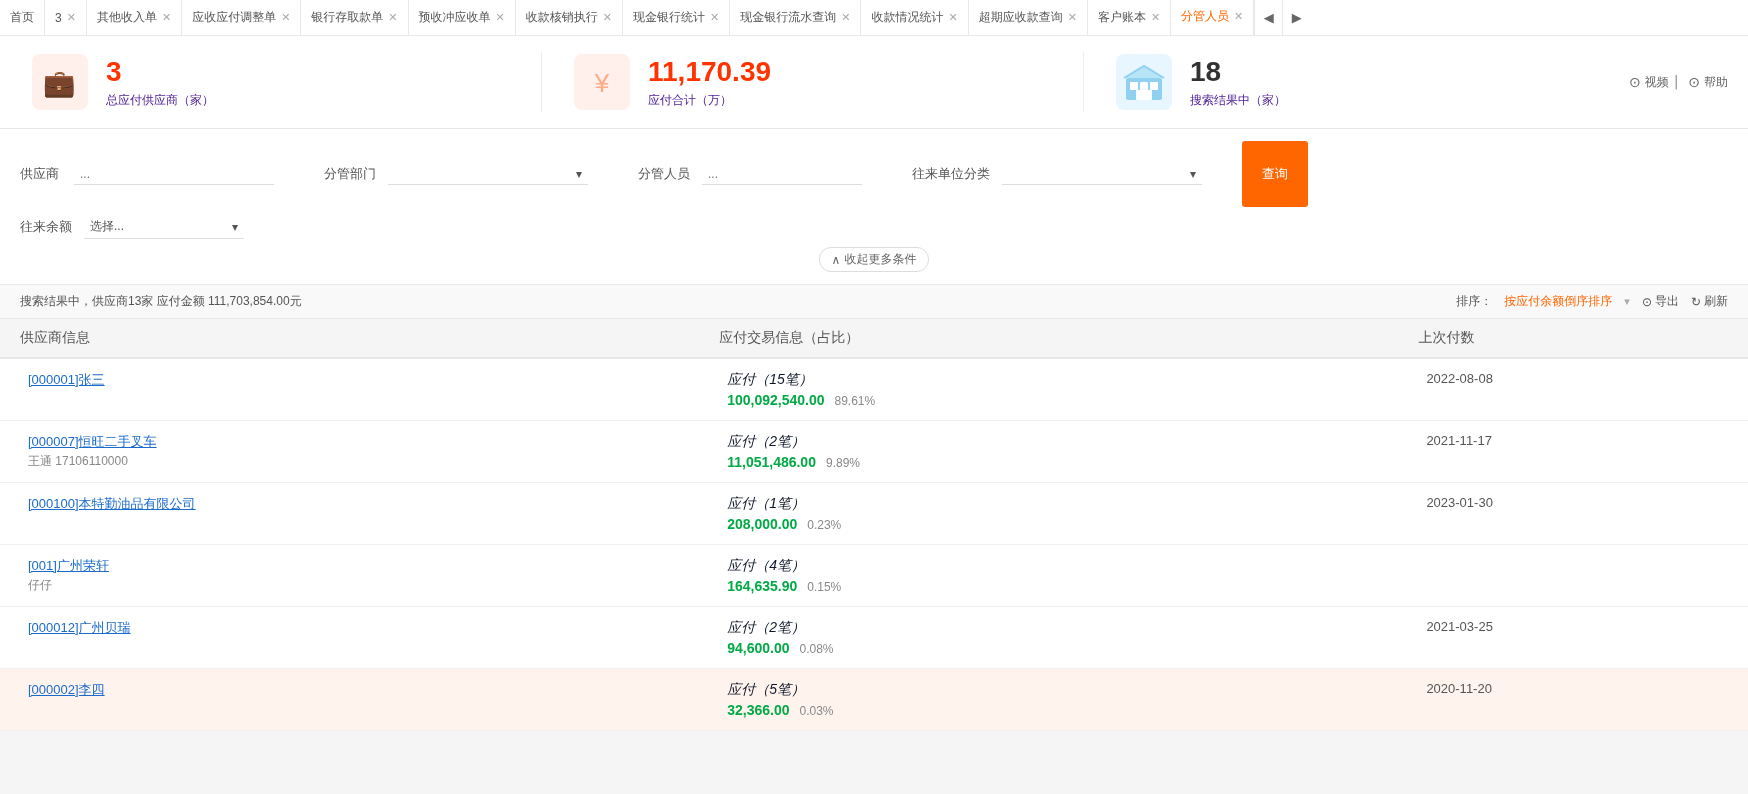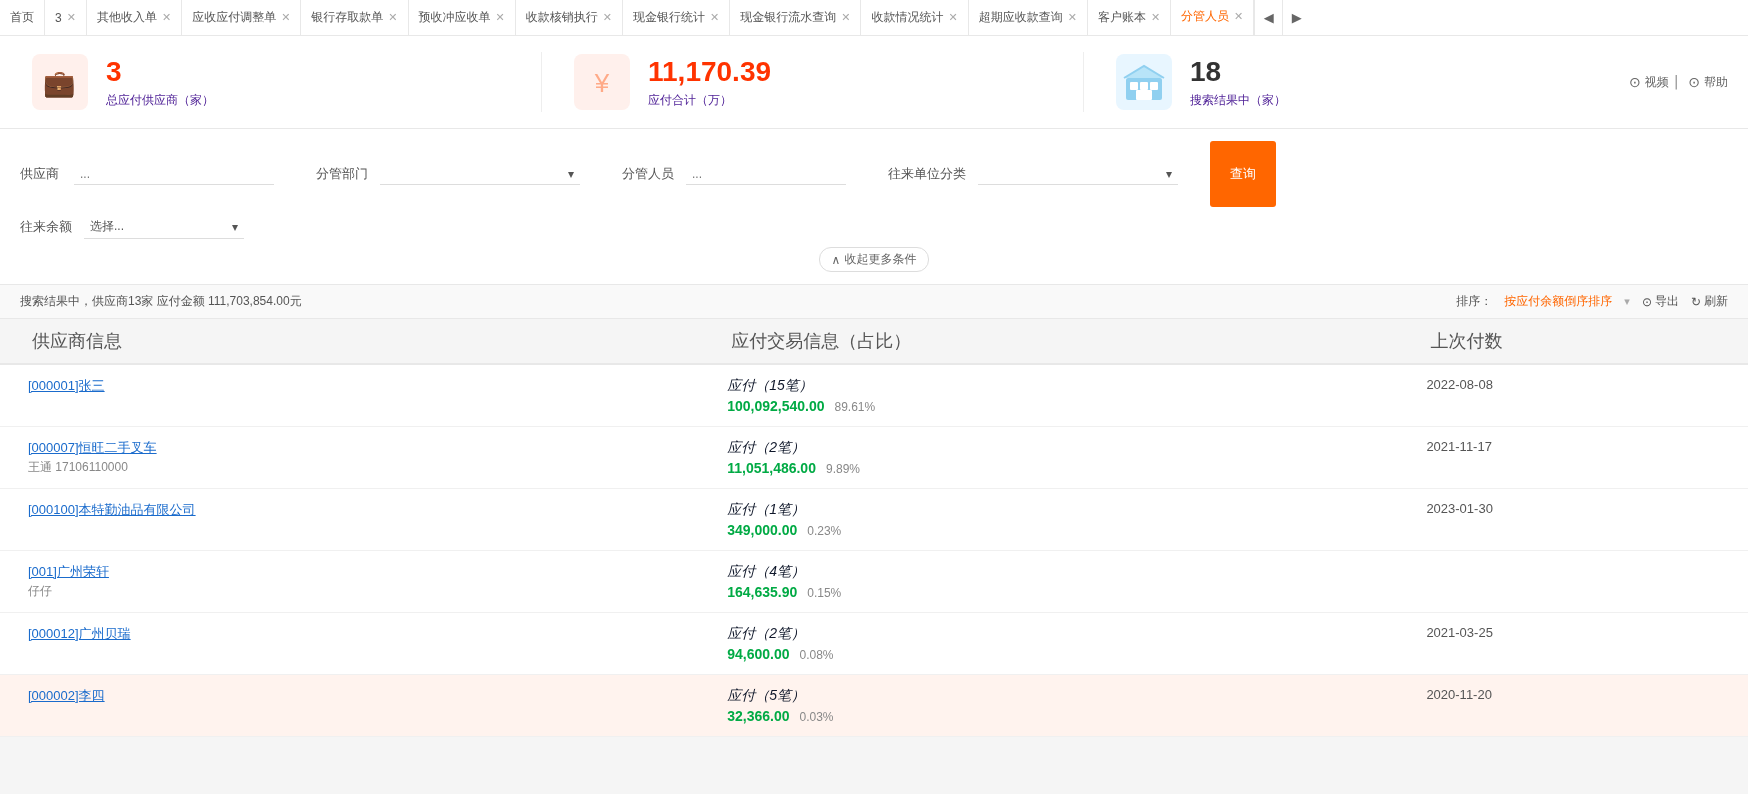--- a/index.html
+++ b/index.html
@@ -98,21 +98,21 @@
     
     .filter-area {
       background: #fff;
       padding: 12px 20px 8px;
       border-bottom: 1px solid #e8e8e8;
     }
     .filter-row {
       display: flex;
       align-items: center;
       margin-bottom: 8px;
-      gap: 12px;
+      gap: 20px;
     }
     .filter-item {
       display: flex;
       align-items: center;
       gap: 6px;
     }
     .filter-label {
       font-size: 13px;
       color: #555;
       white-space: nowrap;
@@ -203,24 +203,24 @@
     }
     .data-table {
       width: 100%;
       border-collapse: collapse;
     }
     .data-table thead tr {
       background: #f5f5f5;
       border-bottom: 2px solid #e8e8e8;
     }
     .data-table thead th {
-      padding: 10px 32px;
+      padding: 10px 20px;
       text-align: left;
       font-weight: 500;
-      font-size: 18px;
+      font-size: 14px;
       color: #555;
     }
     .data-table tbody tr {
       border-bottom: 1px solid #f0f0f0;
       transition: background 0.15s;
     }
     .data-table tbody tr.highlighted { background: #fff3ee; }
     .data-table tbody td {
       padding: 12px 28px;
       vertical-align: top;
@@ -452,21 +452,21 @@
               <span class="payable-pct">9.89%</span>
             </div>
           </td>
           <td class="last-pay-date">2021-11-17</td>
         </tr>
         <tr>
           <td><a class="supplier-link">[000100]本特勤油品有限公司</a></td>
           <td>
             <div class="payable-count">应付（1笔）</div>
             <div style="display: flex; align-items: baseline;">
-              <span class="payable-amount">349,000.00</span>
+              <span class="payable-amount">208,000.00</span>
               <span class="payable-pct">0.23%</span>
             </div>
           </td>
           <td class="last-pay-date">2023-01-30</td>
         </tr>
         <tr>
           <td><a class="supplier-link">[001]广州荣轩</a><div class="sub-info">仔仔</div></td>
           <td>
             <div class="payable-count">应付（4笔）</div>
             <div style="display: flex; align-items: baseline;">

